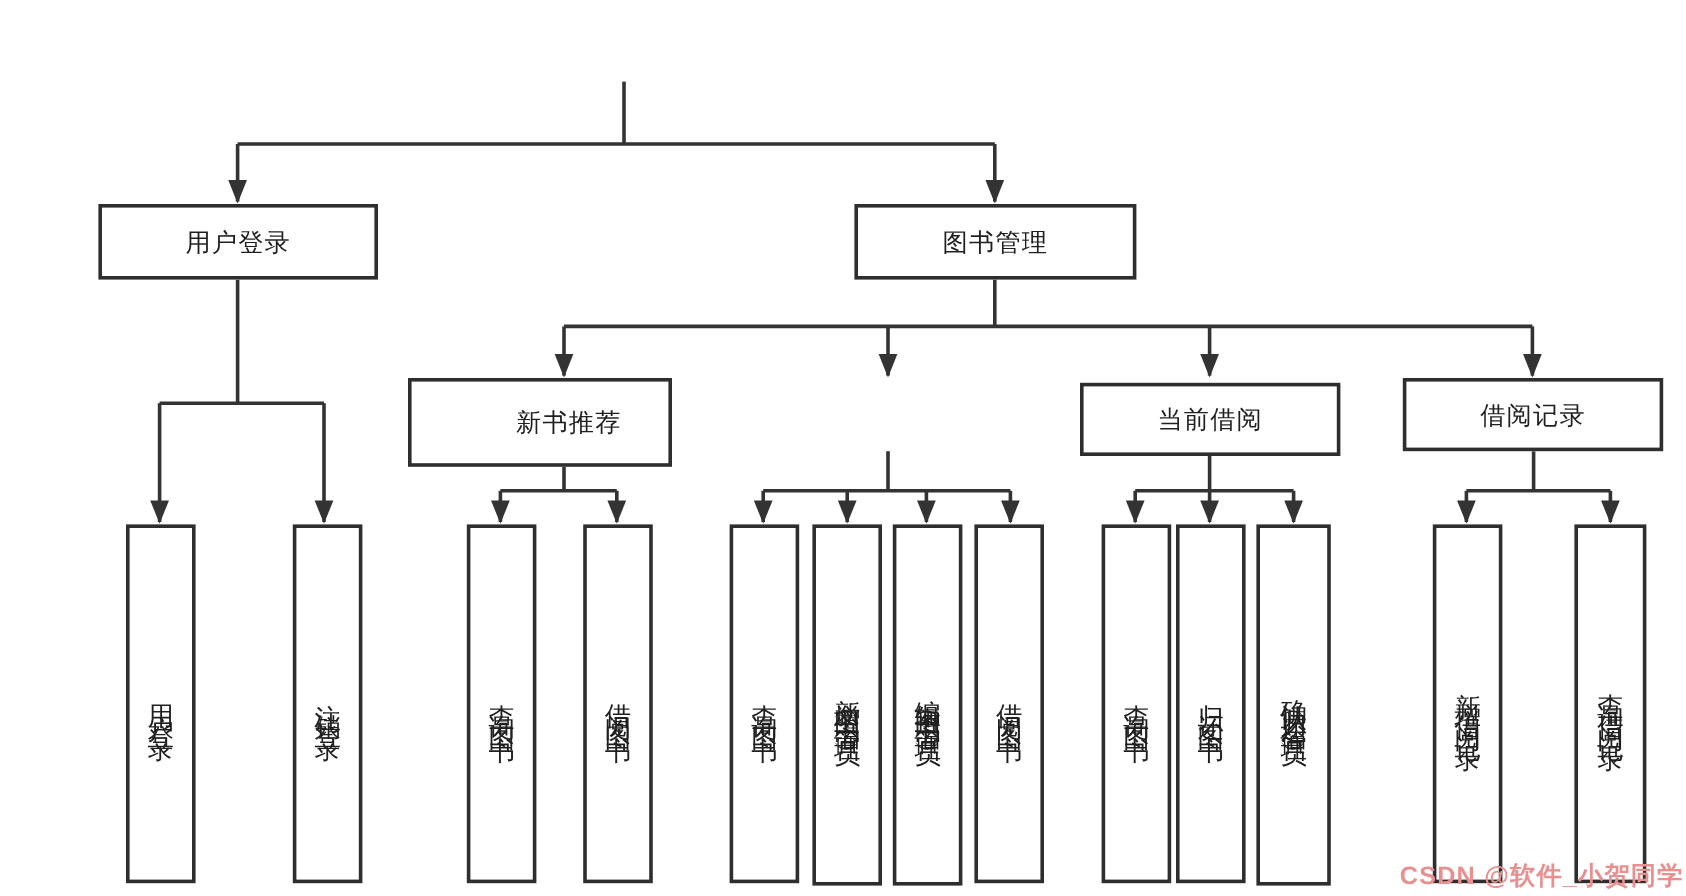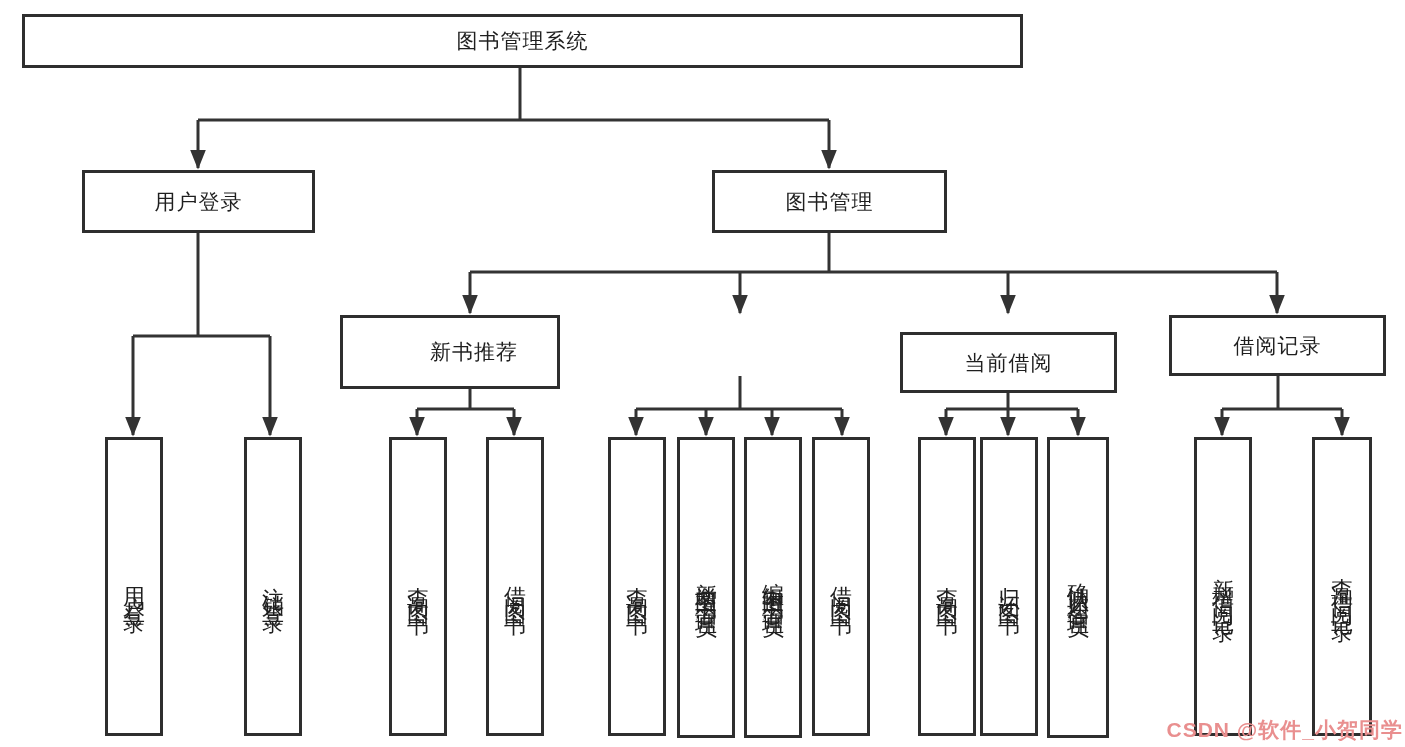--- a/index.html
+++ b/index.html
@@ -119,35 +119,32 @@
       <path d="M1008,409 V435" marker-end="url(#arrow)"></path>
       <path d="M1078,409 V435" marker-end="url(#arrow)"></path>
 
       <path d="M1278,376 V409"></path>
       <path d="M1222,409 H1342"></path>
       <path d="M1222,409 V435" marker-end="url(#arrow)"></path>
       <path d="M1342,409 V435" marker-end="url(#arrow)"></path>
     </g>
   </svg>
 
-  <div class="box" style="left:22px;top:14px;width:1001px;height:54px;">
-    <span>图书管理系统</span>
-  </div>
 
   <div class="box" style="left:82px;top:170px;width:233px;height:63px;">
     <span>用户登录</span>
   </div>
   <div class="box" style="left:712px;top:170px;width:235px;height:63px;align-items:center;">
     <span>图书管理</span>
   </div>
 
   <div class="box" style="left:340px;top:315px;width:220px;height:74px;padding-left:48px;">
     <span>新书推荐</span>
   </div>
-  <div class="box" style="left:900px;top:332px;width:217px;height:61px;">
+  <div class="box" style="left:900px;top:319px;width:217px;height:61px;">
     <span>当前借阅</span>
   </div>
   <div class="box" style="left:1169px;top:315px;width:217px;height:61px;">
     <span>借阅记录</span>
   </div>
 
   <div class="vbox" style="left:105px;top:437px;width:58px;height:299px;">
     <span class="vtext">用户登录</span>
   </div>
   <div class="vbox" style="left:244px;top:437px;width:58px;height:299px;">

